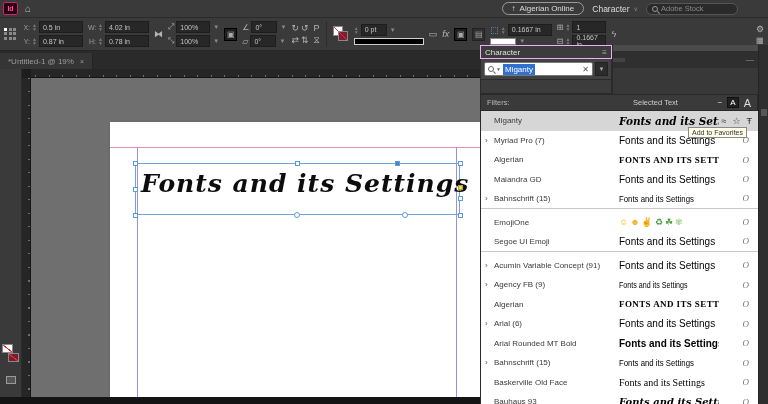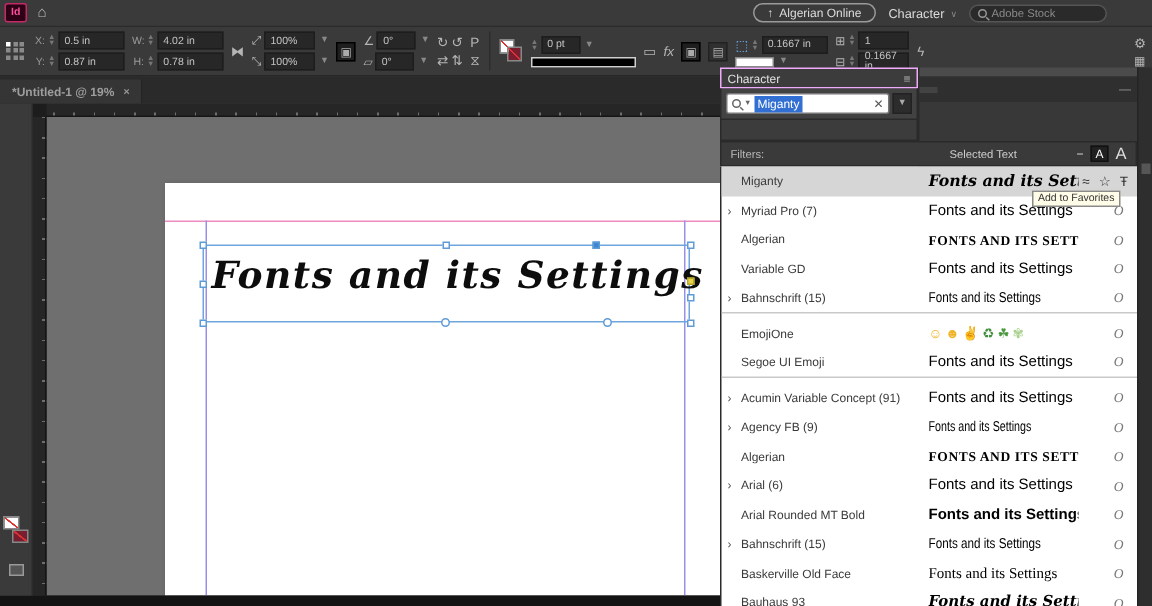--- a/index.html
+++ b/index.html
@@ -45,21 +45,21 @@
   .sw{position:absolute;width:10px;height:10px;border:1px solid #888;background:#fff;}
   .sw.none{background:linear-gradient(to top right,#fff 44%,#d33 46%,#d33 54%,#fff 56%);}
   .sw.fillm{left:5px;top:5px;background:linear-gradient(to top right,#7a1d2e 44%,#d33 46%,#d33 54%,#7a1d2e 56%);}
   .blackbar{width:70px;height:7px;background:#000;border:1px solid #cfcfcf;}
   .whitebar{width:26px;height:7px;background:#fff;border:1px solid #888;}
   .togglebtn{width:13px;height:13px;background:#303030;border:1px solid #222;display:flex;align-items:center;justify-content:center;color:#aaa;font-size:8px;}
   .togglebtn.active{background:#1e1e1e;border-color:#000;}
   .blueic{color:#6fb7ff;}
 
   
-  .tabbar{position:absolute;left:0;top:51px;width:768px;height:18px;background:#2a2a2a;display:flex;align-items:flex-end;z-index:4;font-weight:bold;}
+  .tabbar{position:absolute;left:0;top:51px;width:768px;height:18px;background:#2a2a2a;display:flex;align-items:flex-end;z-index:4;}
   .doctab{height:16px;padding:0 8px;display:flex;align-items:center;gap:6px;font-size:8px;color:#9d9d9d;background:#353535;border-right:1px solid #242424;}
   .doctab.active{background:#525252;color:#e8e8e8;}
   .doctab .x{font-size:7px;color:#9a9a9a;}
 
   
   .toolpanel{position:absolute;left:0;top:69px;width:22px;height:328px;background:#3a3a3a;border-right:1px solid #2b2b2b;
              display:flex;flex-direction:column;align-items:center;padding-top:2px;z-index:3;}
   .tool{height:15px;display:flex;align-items:center;justify-content:center;color:#b9b9b9;font-size:8.5px;width:100%;}
   .tool:first-child{color:#fff;}
   .toolsw{position:relative;width:18px;height:26px;margin-top:3px;}
@@ -476,21 +476,21 @@
       <div class="frowi st-algerian">
 
         <span class="fname">Algerian</span>
         <span class="fprev">FONTS AND ITS SETTINGS</span>
 
         <span class="ficon">O</span>
 
       </div>
       <div class="frowi st-sans">
 
-        <span class="fname">Variable GD</span>
+        <span class="fname">Maiandra GD</span>
         <span class="fprev">Fonts and its Settings</span>
 
         <span class="ficon">O</span>
 
       </div>
       <div class="frowi st-condensed divider-after">
         <span class="disc">›</span>
         <span class="fname">Bahnschrift (15)</span>
         <span class="fprev">Fonts and its Settings</span>
 

